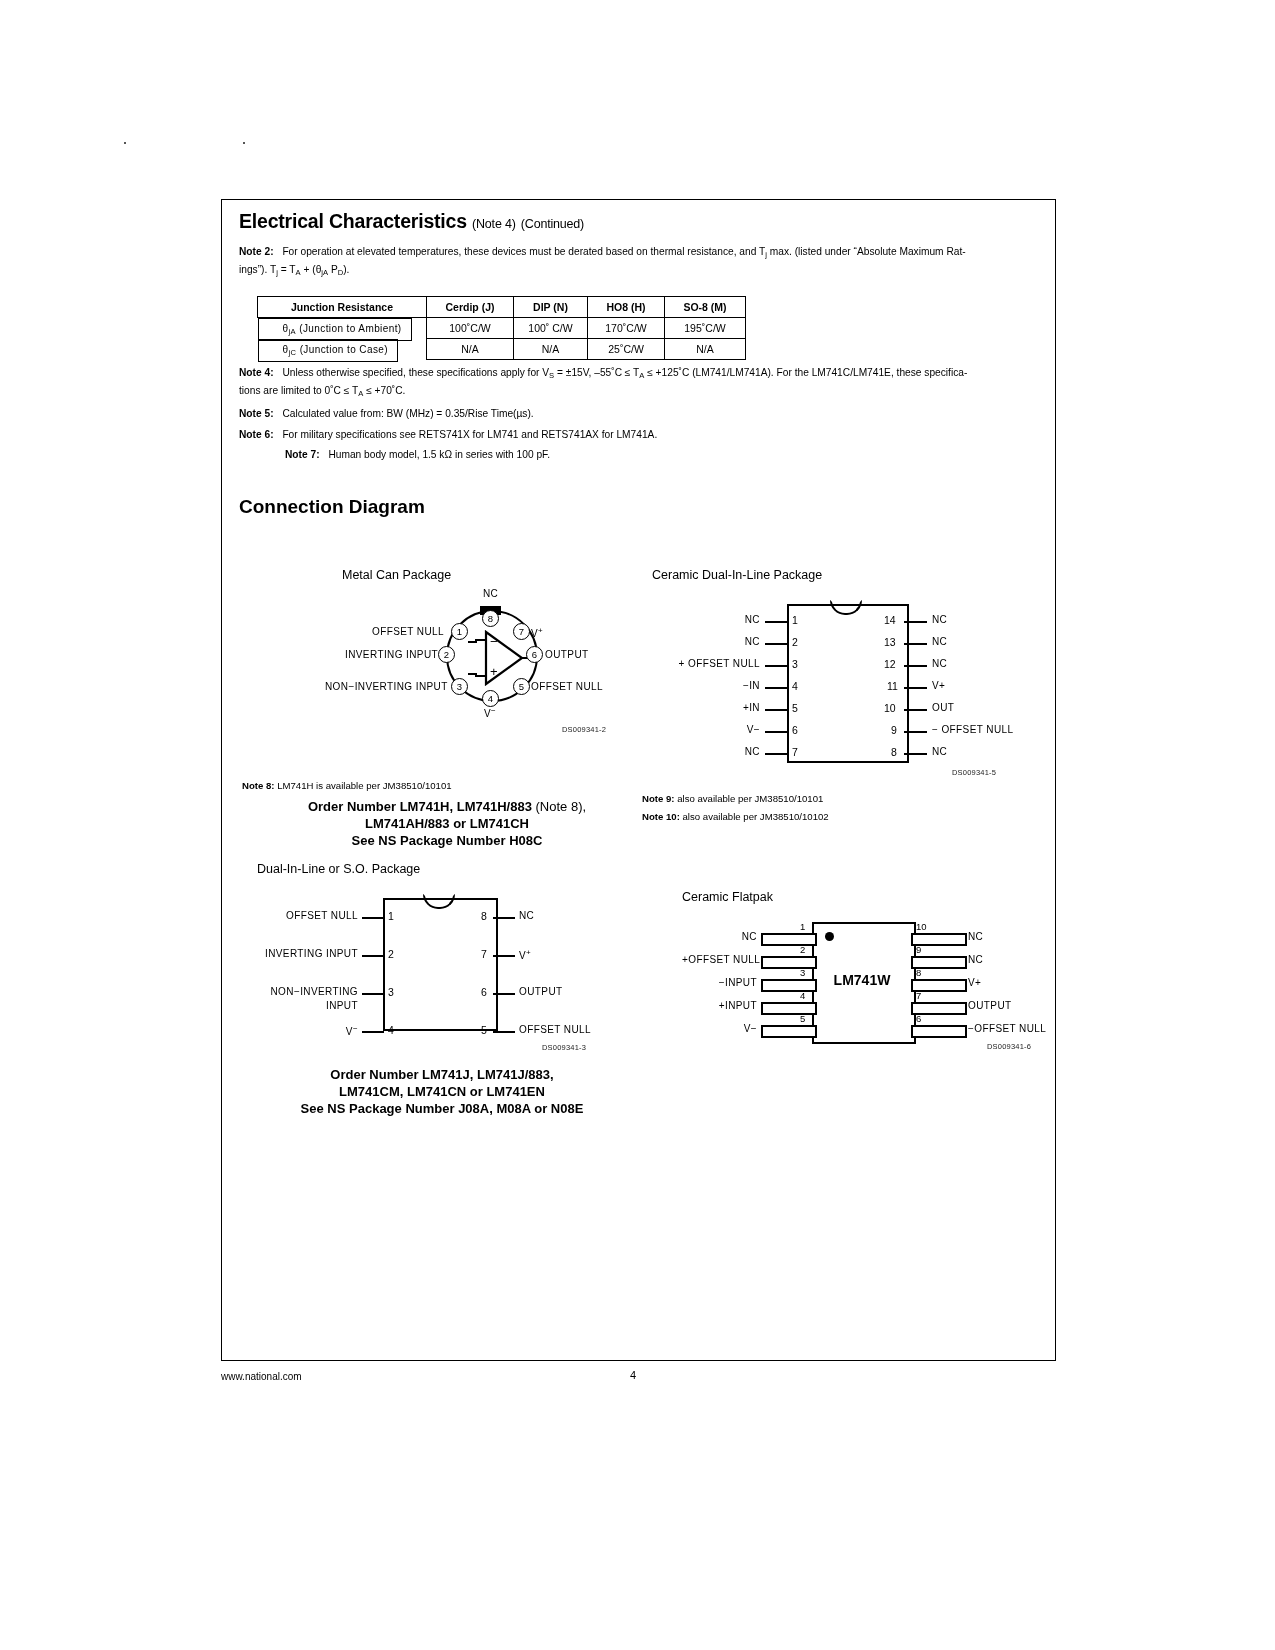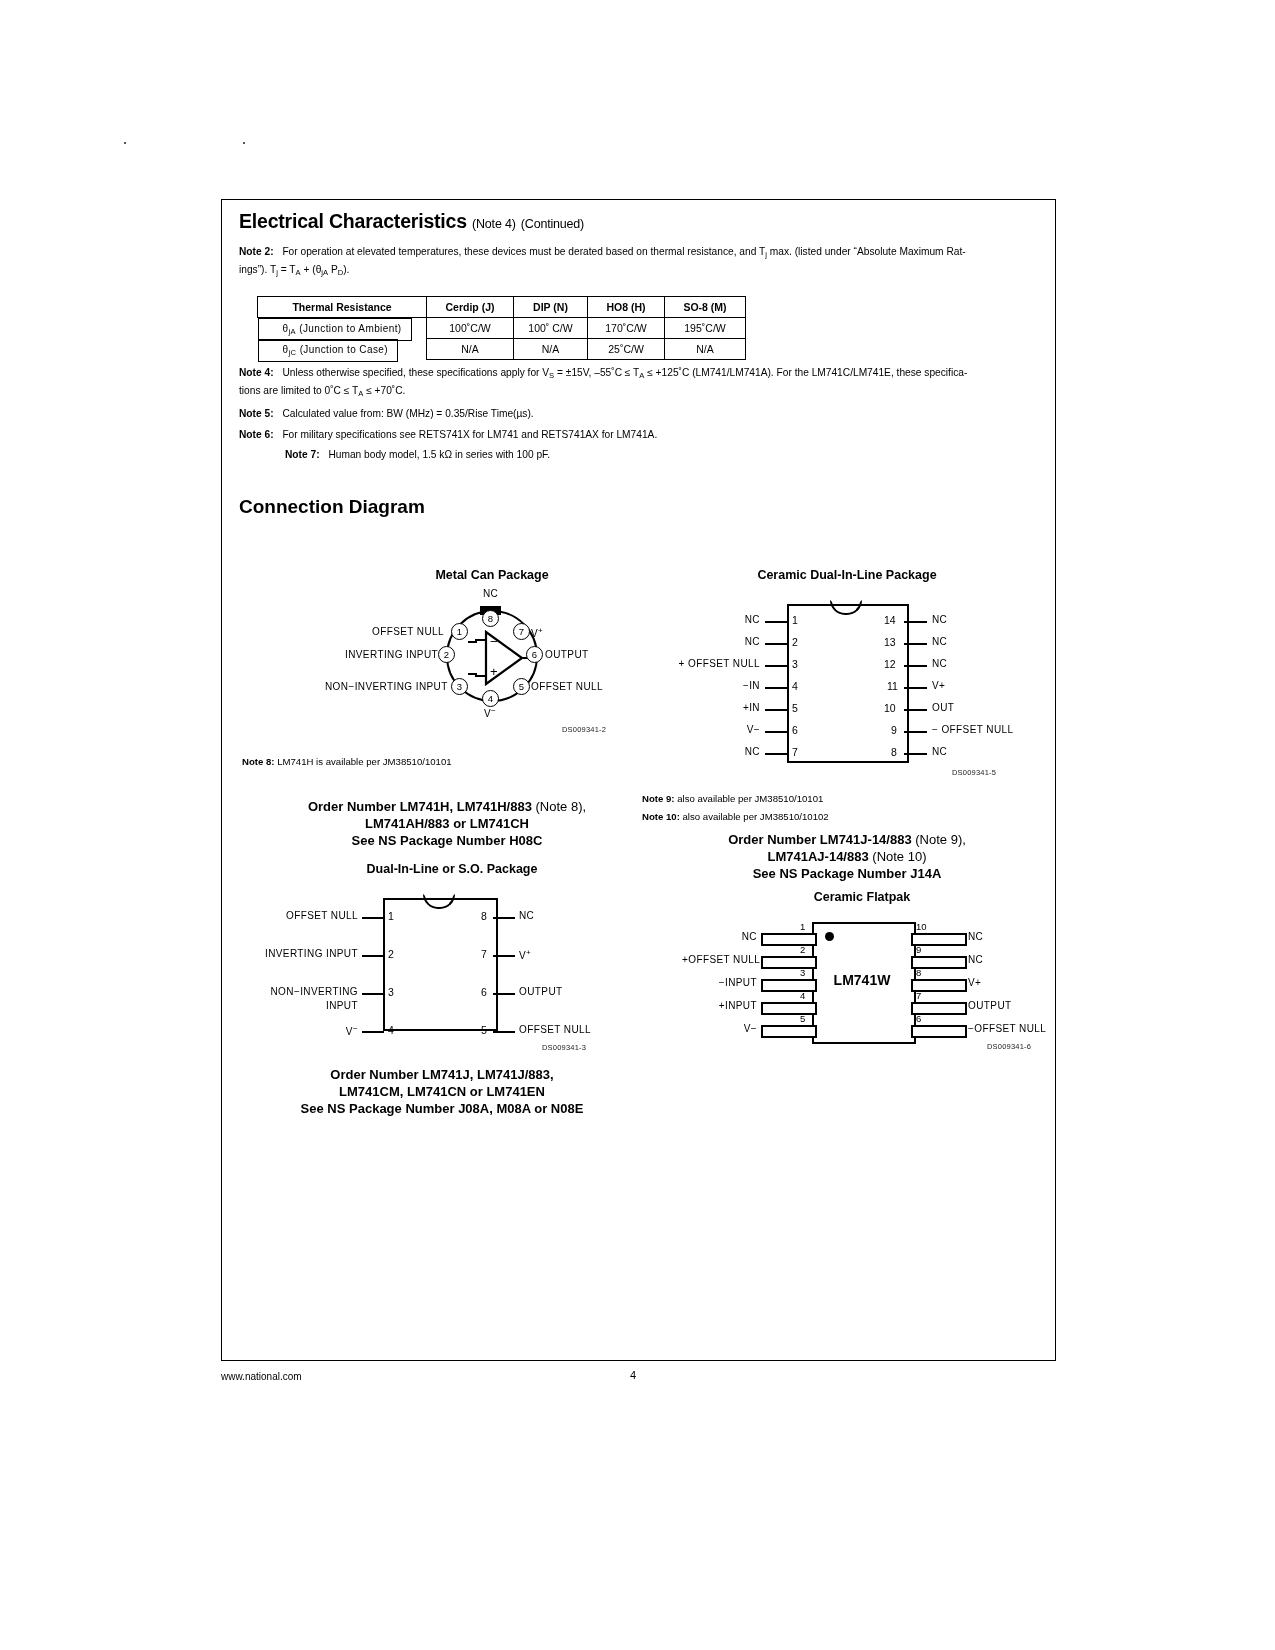--- a/index.html
+++ b/index.html
@@ -22,21 +22,21 @@
   table.tr-table{border-collapse:collapse;margin-top:16px;margin-left:18px;font-size:10.5px;}
   table.tr-table td,table.tr-table th{border:1.1px solid #000;padding:4px 9px;text-align:center;font-weight:normal;}
   table.tr-table th{font-weight:bold;}
   table.tr-table td.lbl{text-align:left;padding-left:24px;}
   .sub2{font-size:7.6px;vertical-align:-2px;}
 
   h2.sec2{font-size:19px;font-weight:bold;margin:0;position:absolute;}
 
   
   .diag{position:absolute;}
-  .dtitle{font-size:12.5px;font-weight:bold;text-align:center;}
+  .dtitle{font-size:12.5px;font-weight:normal;}
   .lbl{font-family:"Liberation Sans",sans-serif;font-size:10px;letter-spacing:0.4px;position:absolute;white-space:nowrap;}
   .pnum{font-family:"Liberation Sans",sans-serif;font-size:10.5px;position:absolute;}
   .dscode{font-size:7.5px;color:#222;position:absolute;letter-spacing:0.2px;}
 
   .ordblk{position:absolute;text-align:center;font-size:13px;font-weight:bold;line-height:17px;}
   .ordblk .rg{font-weight:normal;}
 
   .smallnote{position:absolute;font-size:9.6px;}
   .smallnote b{font-weight:bold;}
 
@@ -82,21 +82,21 @@
         <span style="display:inline-block;width:6px;"></span><span>For operation at elevated temperatures, these devices must be derated based on thermal resistance, and T</span><span class="sub">j</span> <span>max. (listed under “Absolute Maximum Rat-</span><br>
         <span>ings”). T</span><span class="sub">j</span>
         <span>= T</span><span class="sub">A</span>
         <span>+ (θ</span><span class="sub">jA</span>
         <span>P</span><span class="sub">D</span><span>).</span>
       </div>
 
       <table class="tr-table">
         <tbody>
             <tr>
-          <th style="width:150px;">Thermal Resistance</th>
+          <th style="width:150px;">Junction Resistance</th>
           <th style="width:68px;">Cerdip (J)</th>
           <th style="width:55px;">DIP (N)</th>
           <th style="width:58px;">HO8 (H)</th>
           <th style="width:62px;">SO-8 (M)</th>
         </tr>
         <tr>
           <td class="lbl">
             <span>θ</span><span class="sub2">jA</span>
             <span>(Junction to Ambient)</span>
           </td>
@@ -175,21 +175,21 @@
       <div class="lbl" style="left:3px;top:81px;">INVERTING INPUT</div>
       <div class="lbl" style="left:-17px;top:113px;">NON−INVERTING INPUT</div>
       <div class="lbl" style="left:142px;top:138px;"><span>V</span><span style="font-size:8px;vertical-align:4px;">−</span></div>
       <div class="lbl" style="left:189px;top:113px;">OFFSET NULL</div>
       <div class="lbl" style="left:203px;top:81px;">OUTPUT</div>
       <div class="lbl" style="left:189px;top:58px;"><span>V</span><span style="font-size:8px;vertical-align:4px;">+</span></div>
 
       <div class="dscode" style="left:220px;top:157px;">DS009341-2</div>
     </div>
 
-    <div class="smallnote" style="left:20px;top:556px;">
+    <div class="smallnote" style="left:20px;top:580px;">
       <b>Note 8:</b>
       <span>LM741H is available per JM38510/10101</span>
     </div>
 
     <div class="ordblk" style="left:40px;top:598px;width:370px;">
       <div>
         <span>Order Number LM741H, LM741H/883</span>
         <span class="rg">(Note 8),</span>
       </div>
       <div>LM741AH/883 or LM741CH</div>
@@ -255,31 +255,20 @@
 
     <div class="smallnote" style="left:420px;top:593px;">
       <b>Note 9:</b>
       <span>also available per JM38510/10101</span>
     </div>
     <div class="smallnote" style="left:420px;top:611px;">
       <b>Note 10:</b>
       <span>also available per JM38510/10102</span>
     </div>
 
-    <div class="ordblk" style="left:440px;top:631px;width:370px;">
-      <div>
-        <span>Order Number LM741J-14/883</span>
-        <span class="rg">(Note 9),</span>
-      </div>
-      <div>
-        <span>LM741AJ-14/883</span>
-        <span class="rg">(Note 10)</span>
-      </div>
-      <div>See NS Package Number J14A</div>
-    </div>
 
     <div class="diag" style="left:35px;top:662px;width:390px;height:190px;">
       <div class="dtitle" style="width:390px;">Dual-In-Line or S.O. Package</div>
 
       <div class="body" style="left:126px;top:36px;width:111px;height:129px;"></div>
       <div class="notch" style="left:166px;top:32px;width:28px;height:11px;"></div>
 
       <div class="leg" style="left:105px;top:55px;width:22px;"></div>
       <div class="leg" style="left:105px;top:93px;width:22px;"></div>
       <div class="leg" style="left:105px;top:131px;width:22px;"></div>

